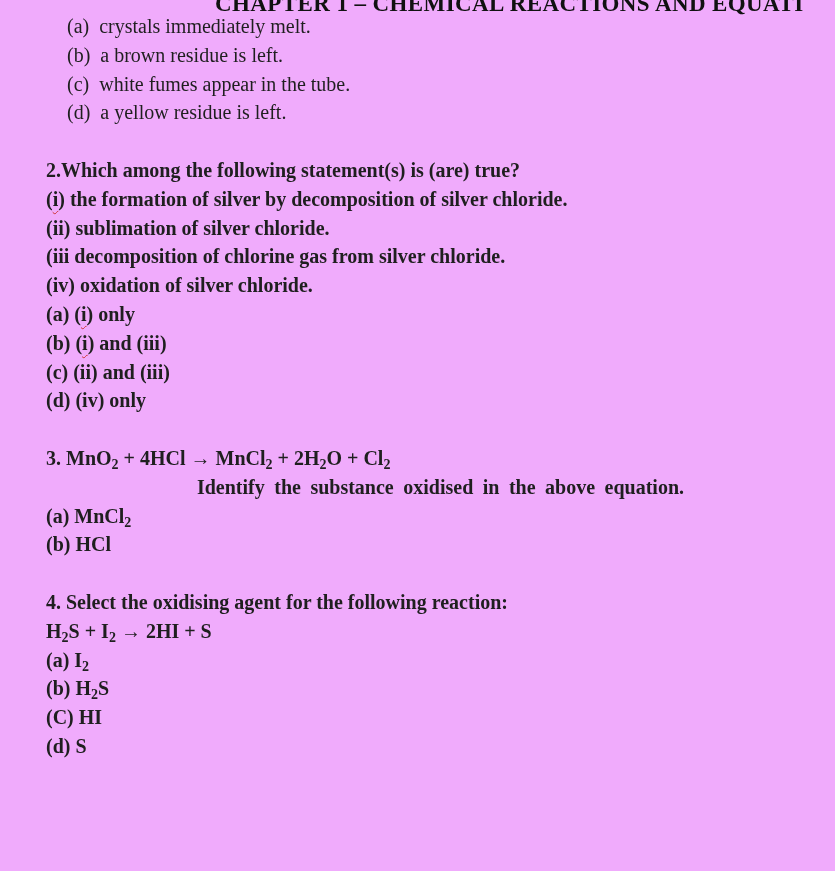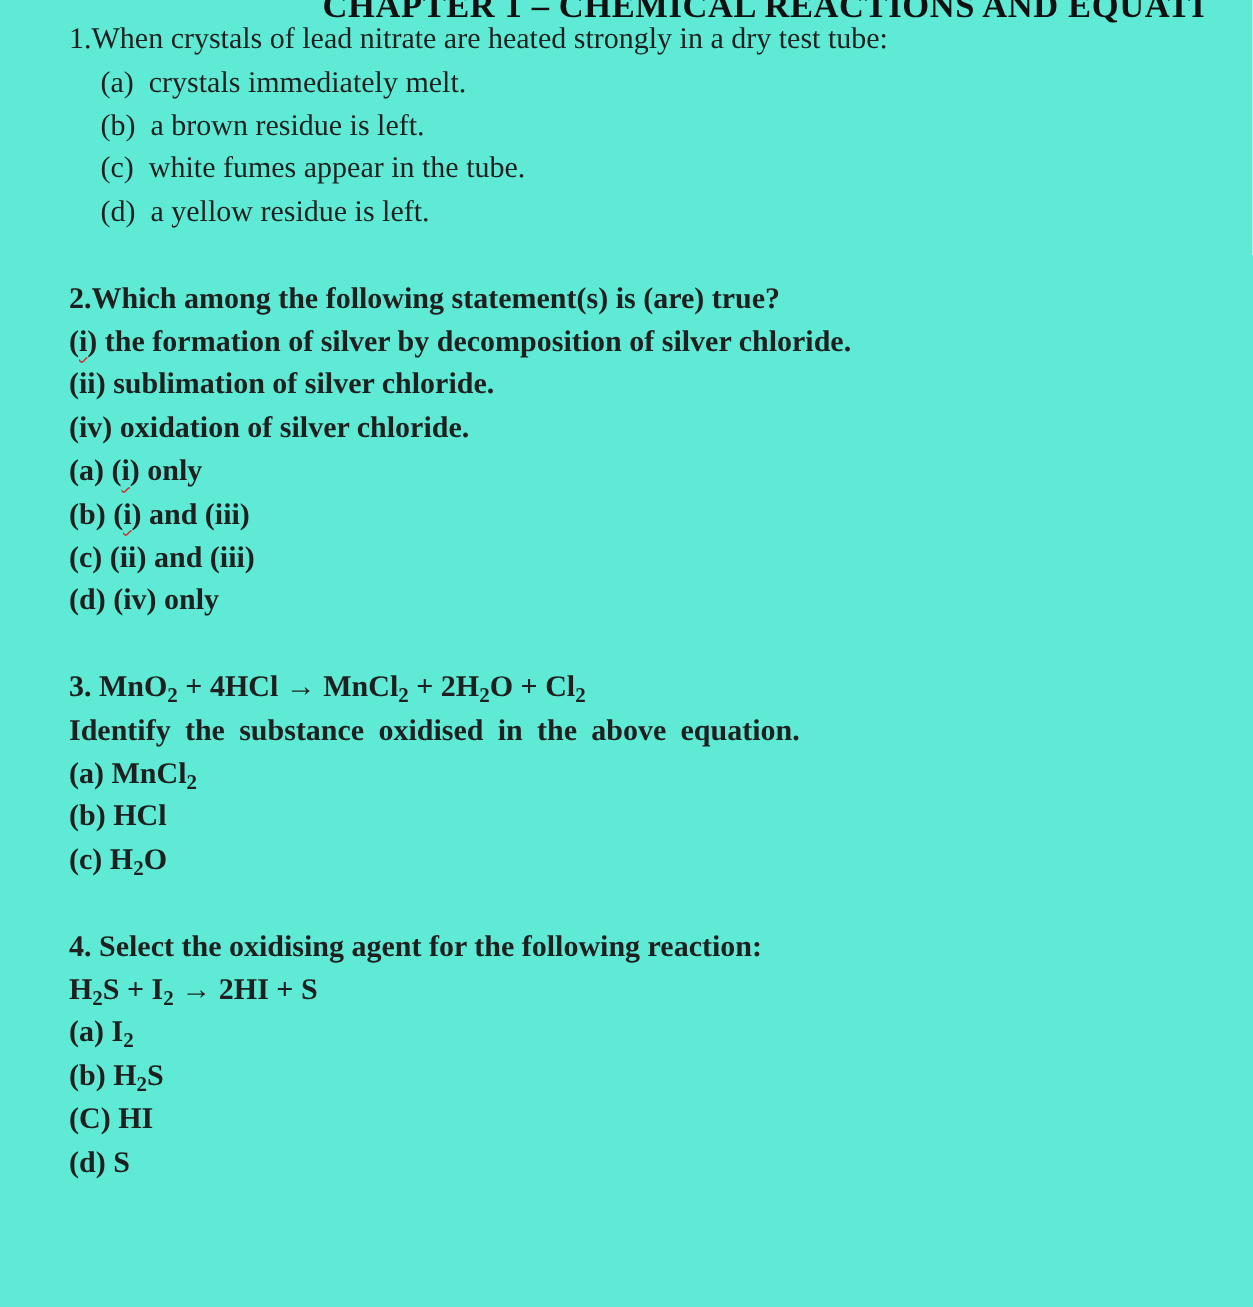--- a/index.html
+++ b/index.html
@@ -5,21 +5,21 @@
   html, body {
     margin: 0;
     padding: 0;
     background: #ffffff;
   }
   .page {
     position: relative;
     width: 835px;
     height: 871px;
     overflow: hidden;
-    background: #5eead4;
+    background: #f0abfc;
     color: #1f1f1f;
     font-family: "Liberation Serif", "DejaVu Serif", serif;
     font-size: 20px;
     line-height: 28.8px;
   }
   .doc-title {
     position: absolute;
     top: -10px;
     left: 215px;
     white-space: nowrap;
@@ -39,20 +39,21 @@
     font-weight: bold;
   }
   .line {
     white-space: pre-wrap;
   }
   .line.indent {
     margin-left: 21px;
   }
   .line.wide {
     word-spacing: 4.5px;
+    text-align: center;
   }
   .sub {
     font-size: 14px;
     position: relative;
     top: 4px;
     line-height: 0;
   }
   .sq {
     text-decoration: underline;
     text-decoration-style: wavy;
@@ -62,42 +63,41 @@
     text-decoration-skip-ink: none;
   }
 </style>
 </head>
 <body style="background: rgb(255, 255, 255);">
 
 <div class="page" style="color: rgb(31, 31, 31);">
   <div class="doc-title" style="color: rgb(17, 17, 17);">CHAPTER 1 – CHEMICAL REACTIONS AND EQUATI</div>
   <div class="content">
       <div class="qblock">
-        <div class="line"><span>1.When crystals of lead nitrate are heated strongly in a dry test tube:</span></div>
         <div class="line indent"><span>(a) crystals immediately melt.</span></div>
         <div class="line indent"><span>(b) a brown residue is left.</span></div>
         <div class="line indent"><span>(c) white fumes appear in the tube.</span></div>
         <div class="line indent"><span>(d) a yellow residue is left.</span></div>
       </div>
       <div class="qblock">
         <div class="line"><span>2.Which among the following statement(s) is (are) true?</span></div>
         <div class="line"><span>(</span><span class="sq">i</span><span>) the formation of silver by decomposition of silver chloride.</span></div>
         <div class="line"><span>(ii) sublimation of silver chloride.</span></div>
+        <div class="line"><span>(iii decomposition of chlorine gas from silver chloride.</span></div>
         <div class="line"><span>(iv) oxidation of silver chloride.</span></div>
         <div class="line"><span>(a) (</span><span class="sq">i</span><span>) only</span></div>
         <div class="line"><span>(b) (</span><span class="sq">i</span><span>) and (iii)</span></div>
         <div class="line"><span>(c) (ii) and (iii)</span></div>
         <div class="line"><span>(d) (iv) only</span></div>
       </div>
       <div class="qblock">
         <div class="line"><span>3. MnO</span><span class="sub">2</span><span> + 4HCl → MnCl</span><span class="sub">2</span><span> + 2H</span><span class="sub">2</span><span>O + Cl</span><span class="sub">2</span></div>
         <div class="line wide"><span>Identify the substance oxidised in the above equation.</span></div>
         <div class="line"><span>(a) MnCl</span><span class="sub">2</span></div>
         <div class="line"><span>(b) HCl</span></div>
-        <div class="line"><span>(c) H</span><span class="sub">2</span><span>O</span></div>
       </div>
       <div class="qblock">
         <div class="line"><span>4. Select the oxidising agent for the following reaction:</span></div>
         <div class="line"><span>H</span><span class="sub">2</span><span>S + I</span><span class="sub">2</span><span> → 2HI + S</span></div>
         <div class="line"><span>(a) I</span><span class="sub">2</span></div>
         <div class="line"><span>(b) H</span><span class="sub">2</span><span>S</span></div>
         <div class="line"><span>(C) HI</span></div>
         <div class="line"><span>(d) S</span></div>
       </div>
     </div>

